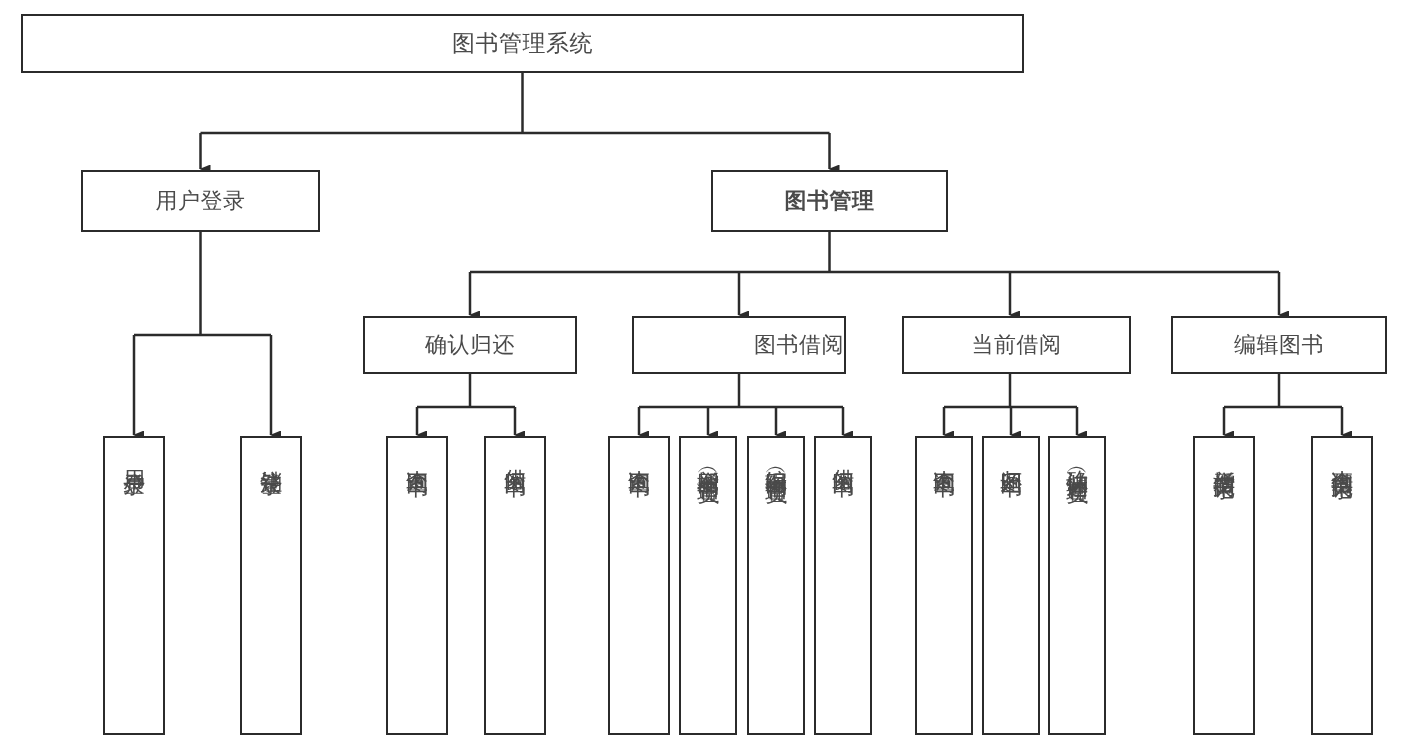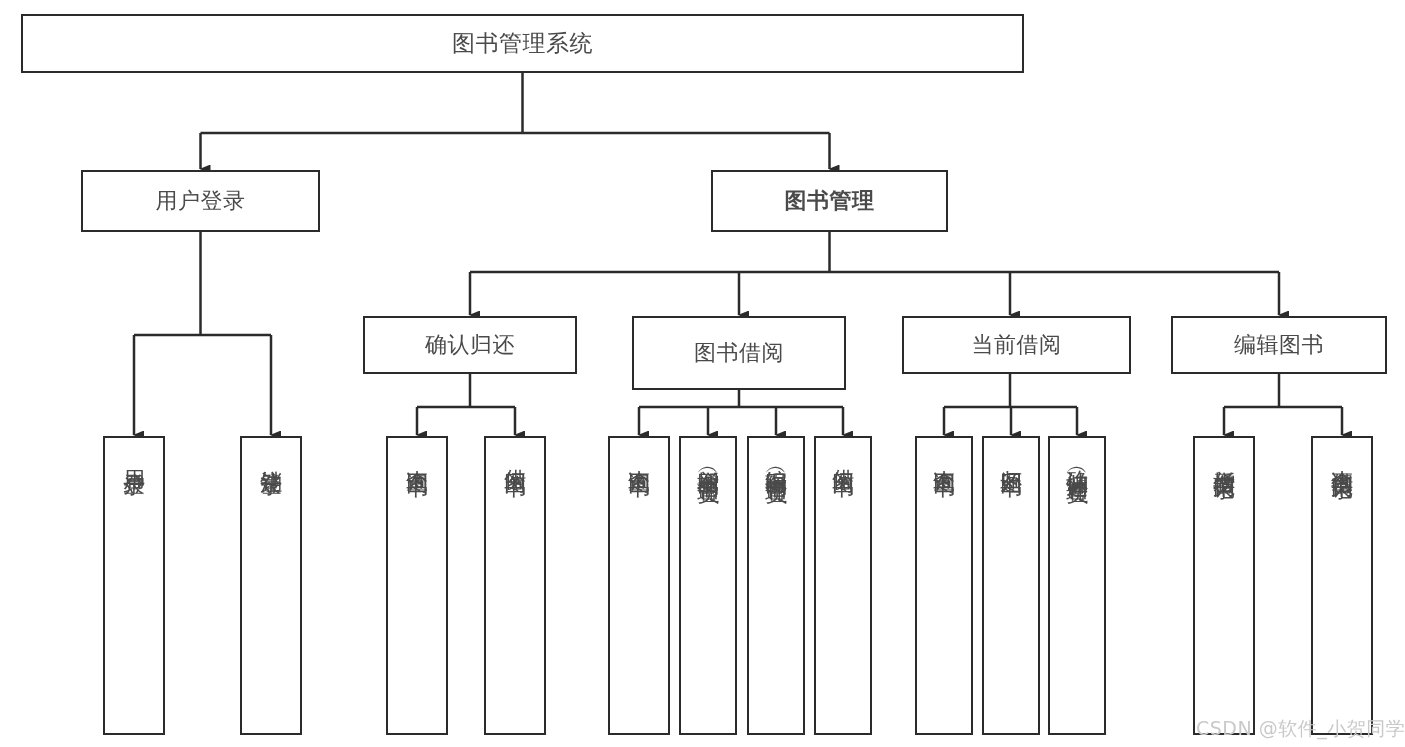--- a/index.html
+++ b/index.html
@@ -122,21 +122,21 @@
       </div>
       <div class="node horizontal" style="left: 81px; top: 170px; width: 239px; height: 62px; border-color: rgb(43, 43, 43);">
         <span class="node-label" style="color: rgb(74, 74, 74);">用户登录</span>
       </div>
       <div class="node horizontal" style="left: 711px; top: 170px; width: 237px; height: 62px; border-color: rgb(43, 43, 43);">
         <span class="node-label" style="color: rgb(74, 74, 74); font-weight: bold;">图书管理</span>
       </div>
       <div class="node horizontal" style="left: 363px; top: 316px; width: 214px; height: 58px; border-color: rgb(43, 43, 43);">
         <span class="node-label" style="color: rgb(74, 74, 74);">确认归还</span>
       </div>
-      <div class="node horizontal" style="left: 632px; top: 316px; width: 214px; height: 74px; border-color: rgb(43, 43, 43);">
+      <div class="node horizontal" style="left: 632px; top: 316px; width: 214px; height: 58px; border-color: rgb(43, 43, 43); justify-content: flex-end;">
         <span class="node-label" style="color: rgb(74, 74, 74);">图书借阅</span>
       </div>
       <div class="node horizontal" style="left: 902px; top: 316px; width: 229px; height: 58px; border-color: rgb(43, 43, 43);">
         <span class="node-label" style="color: rgb(74, 74, 74);">当前借阅</span>
       </div>
       <div class="node horizontal" style="left: 1171px; top: 316px; width: 216px; height: 58px; border-color: rgb(43, 43, 43);">
         <span class="node-label" style="color: rgb(74, 74, 74);">编辑图书</span>
       </div>
       <div class="node vertical" style="left: 103px; top: 436px; width: 62px; height: 299px; border-color: rgb(43, 43, 43);">
         <span class="node-label" style="color: rgb(74, 74, 74);">用户登录</span>
@@ -171,14 +171,13 @@
       <div class="node vertical" style="left: 1048px; top: 436px; width: 58px; height: 299px; border-color: rgb(43, 43, 43);">
         <span class="node-label" style="color: rgb(74, 74, 74);">确认归还（管理员）</span>
       </div>
       <div class="node vertical" style="left: 1193px; top: 436px; width: 62px; height: 299px; border-color: rgb(43, 43, 43);">
         <span class="node-label" style="color: rgb(74, 74, 74);">新增借阅记录</span>
       </div>
       <div class="node vertical" style="left: 1311px; top: 436px; width: 62px; height: 299px; border-color: rgb(43, 43, 43);">
         <span class="node-label" style="color: rgb(74, 74, 74);">查询借阅记录</span>
       </div>
     </div>
-  <div class="watermark" style="left: 1196px; top: 716px; color: rgb(201, 201, 201);">CSDN @软件_小贺同学</div>
 </div>
 
 </body></html>

